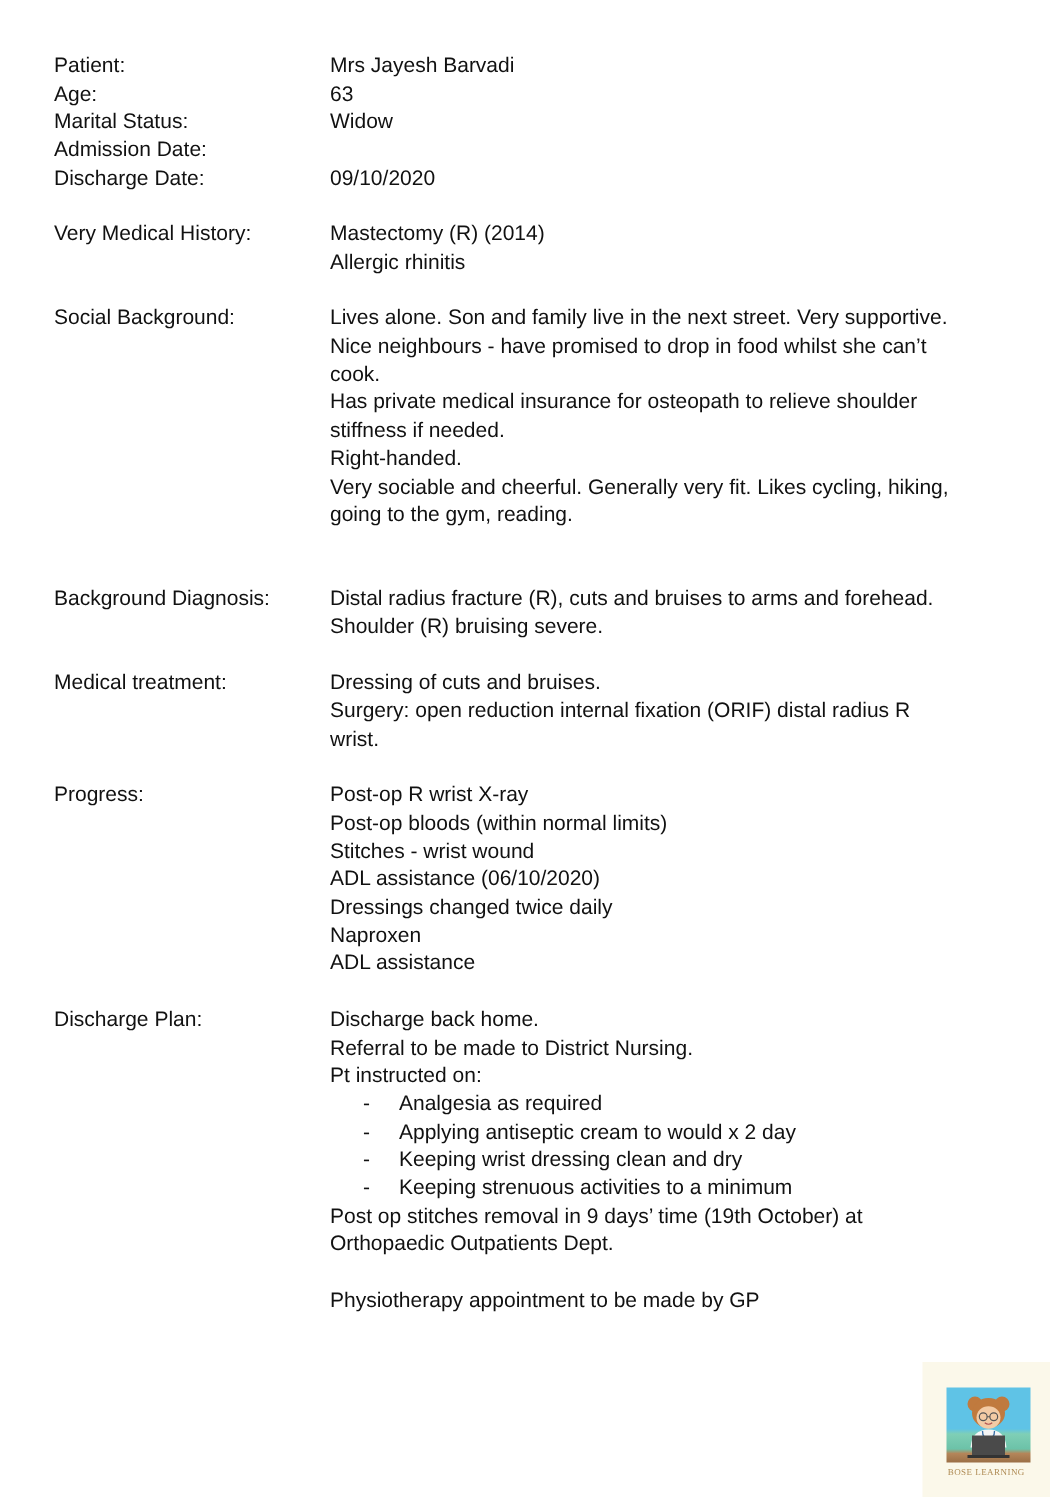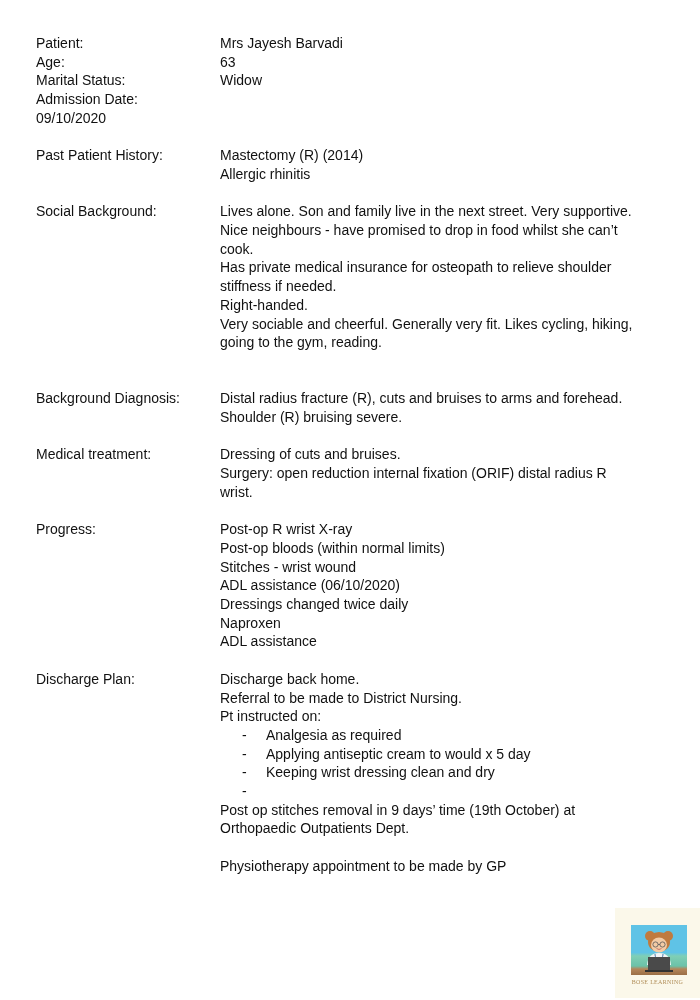--- a/index.html
+++ b/index.html
@@ -96,25 +96,26 @@
     <div class="value">63</div>
   </div>
   <div class="row">
     <div class="label">Marital Status:</div>
     <div class="value">Widow</div>
   </div>
   <div class="row">
     <div class="label">Admission Date:</div>
   </div>
   <div class="row">
+    <div class="label">Discharge Date:</div>
     <div class="value">09/10/2020</div>
   </div>
 
   <div class="row gap-1">
-    <div class="label">Past Patient History:</div>
+    <div class="label">Very Medical History:</div>
     <div class="value">
       <span class="line">Mastectomy (R) (2014)</span>
       <span class="line">Allergic rhinitis</span>
     </div>
   </div>
 
   <div class="row gap-1">
     <div class="label">Social Background:</div>
     <div class="value">
       <span class="line">Lives alone.  Son and family live in the next street.  Very supportive.</span>
@@ -159,28 +160,29 @@
       <span class="line">Discharge back home.</span>
       <span class="line">Referral to be made to District Nursing.</span>
       <span class="line">Pt instructed on:</span>
       <ul class="bullets">
         <li>
           <span class="dash">-</span>
           <span>Analgesia as required</span>
         </li>
         <li>
           <span class="dash">-</span>
-          <span>Applying antiseptic cream to would x 5 day</span>
+          <span>Applying antiseptic cream to would x 2 day</span>
         </li>
         <li>
           <span class="dash">-</span>
           <span>Keeping wrist dressing clean and dry</span>
         </li>
         <li>
           <span class="dash">-</span>
+          <span>Keeping strenuous activities to a minimum</span>
         </li>
       </ul>
       <span class="line">Post op stitches removal in 9 days’ time (19th October) at Orthopaedic Outpatients Dept.</span>
       <div class="blank"></div>
       <span class="line">Physiotherapy appointment to be made by GP</span>
     </div>
   </div>
 </div>
 
 <div class="logo">

